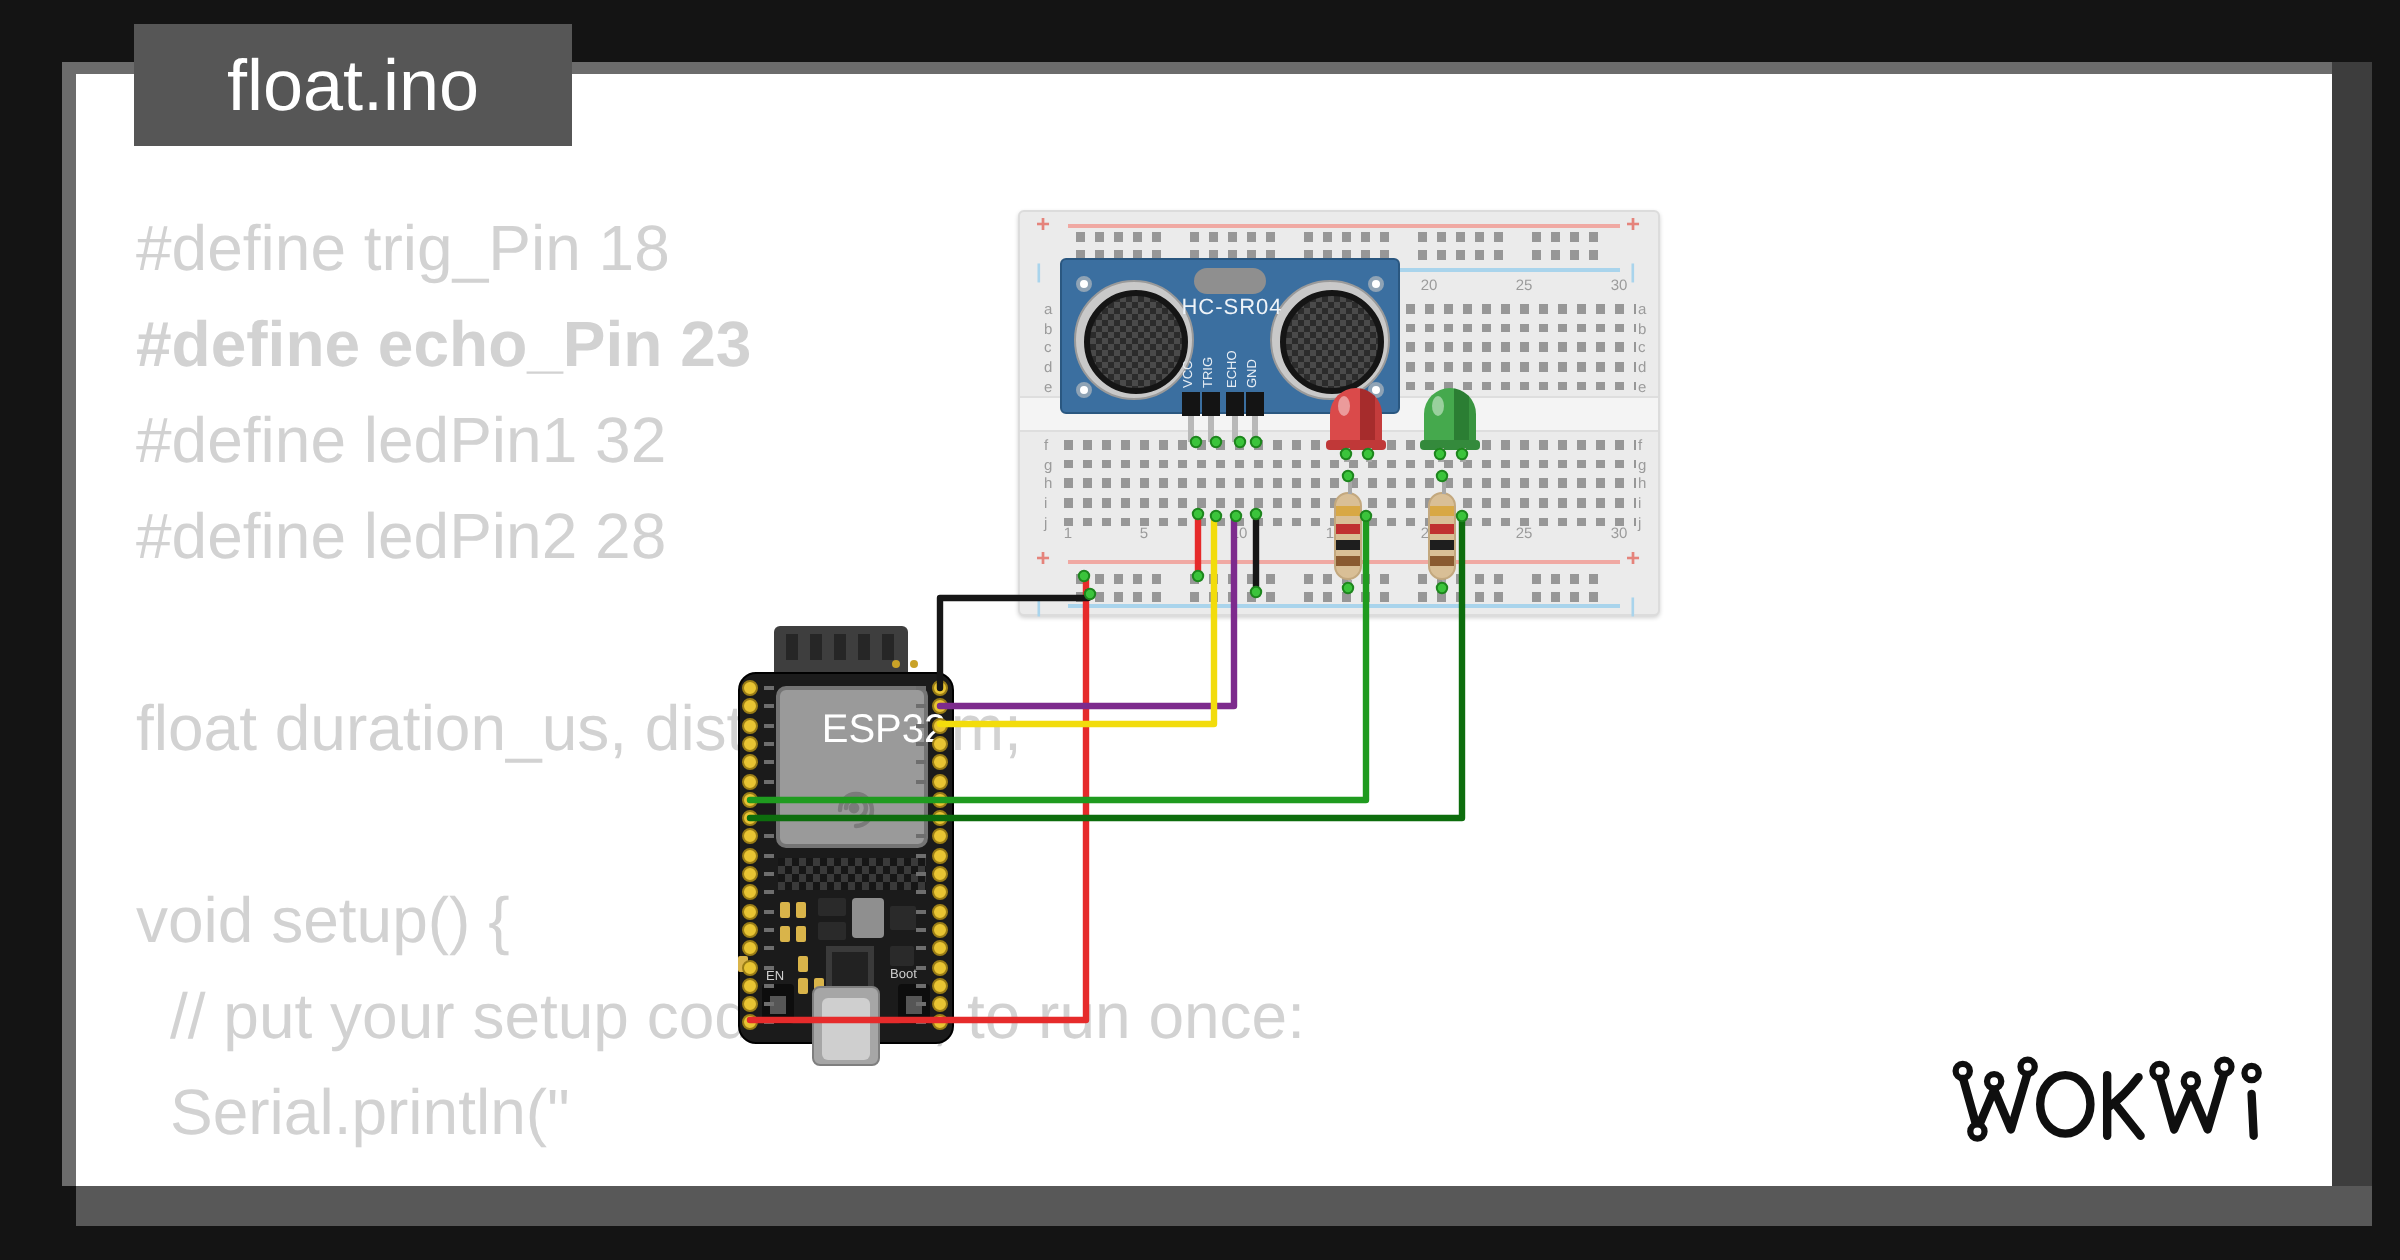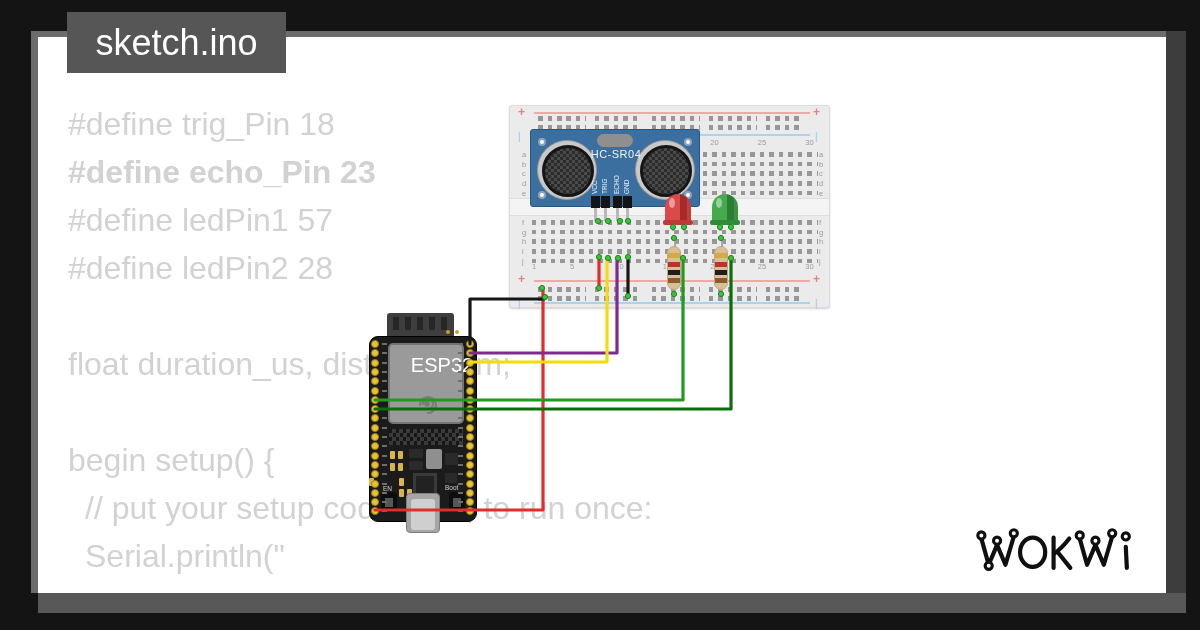--- a/index.html
+++ b/index.html
@@ -106,26 +106,26 @@
 </head>
 <body>
 
 <div class="stage">
 
   <div class="abs page-bg"></div>
 
   <div class="abs code-block">
       <div class="code-line" style="padding-left: 0px;">#define trig_Pin 18</div>
       <div class="code-line" style="padding-left: 0px; font-weight: bold;">#define echo_Pin 23</div>
-      <div class="code-line" style="padding-left: 0px;">#define ledPin1 57</div>
+      <div class="code-line" style="padding-left: 0px;">#define ledPin1 32</div>
       <div class="code-line" style="padding-left: 0px;">#define ledPin2 28</div>
       <div class="code-line" style="padding-left: 0px;"></div>
       <div class="code-line" style="padding-left: 0px;">float duration_us, distance_cm;</div>
       <div class="code-line" style="padding-left: 0px;"></div>
-      <div class="code-line" style="padding-left: 0px;">begin setup() {</div>
+      <div class="code-line" style="padding-left: 0px;">void setup() {</div>
       <div class="code-line" style="padding-left: 17px;">// put your setup code here, to run once:</div>
       <div class="code-line" style="padding-left: 17px;">Serial.println("</div>
     </div>
 
   <div class="abs bb">
     <div class="railline red" style="top:6px"></div>
     <div class="railholes" style="top:10px"></div>
     <div class="railholes" style="top:19px"></div>
     <div class="railline blue" style="top:28px"></div>
     <div class="channel"></div>
@@ -402,21 +402,21 @@
       <circle cx="542" cy="288" r="2.6" fill="#3bc43b" stroke="#1d861d" stroke-width="1"></circle>
       <circle cx="545" cy="297" r="2.6" fill="#3bc43b" stroke="#1d861d" stroke-width="1"></circle>
       <circle cx="628" cy="296" r="2.6" fill="#3bc43b" stroke="#1d861d" stroke-width="1"></circle>
     </svg>
 
   <div class="abs frame-left"></div>
   <div class="abs frame-top"></div>
   <div class="abs frame-right"></div>
   <div class="abs frame-bottom"></div>
   <div class="abs tab">
-    <span>sketch.ino</span>
+    <span>float.ino</span>
   </div>
 
   <svg class="abs logo" viewBox="0 0 172 48">
     <g fill="none" stroke="#0f0f0f" stroke-width="4" stroke-linecap="round" stroke-linejoin="round">
       <path d="M8,15 L15,40 L23,21 L31,40 L39,13"></path>
       <ellipse cx="57" cy="28" rx="12" ry="14"></ellipse>
       <path d="M77,14 L77,43"></path>
         <path d="M92,15 C85,24 81,27 78,29"></path>
         <path d="M81,28 L93,43"></path>
       <path d="M102,15 L109,40 L117,21 L125,40 L133,13"></path>

